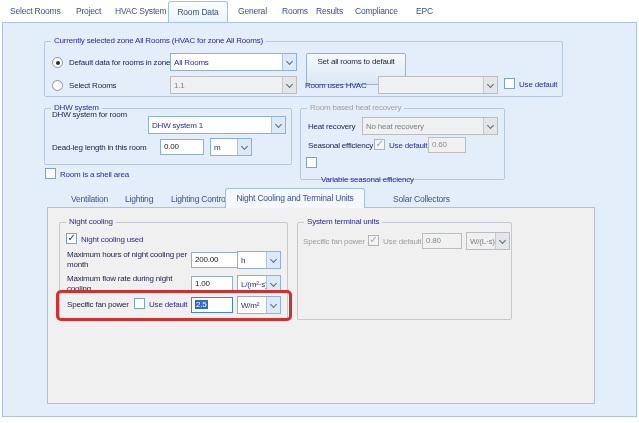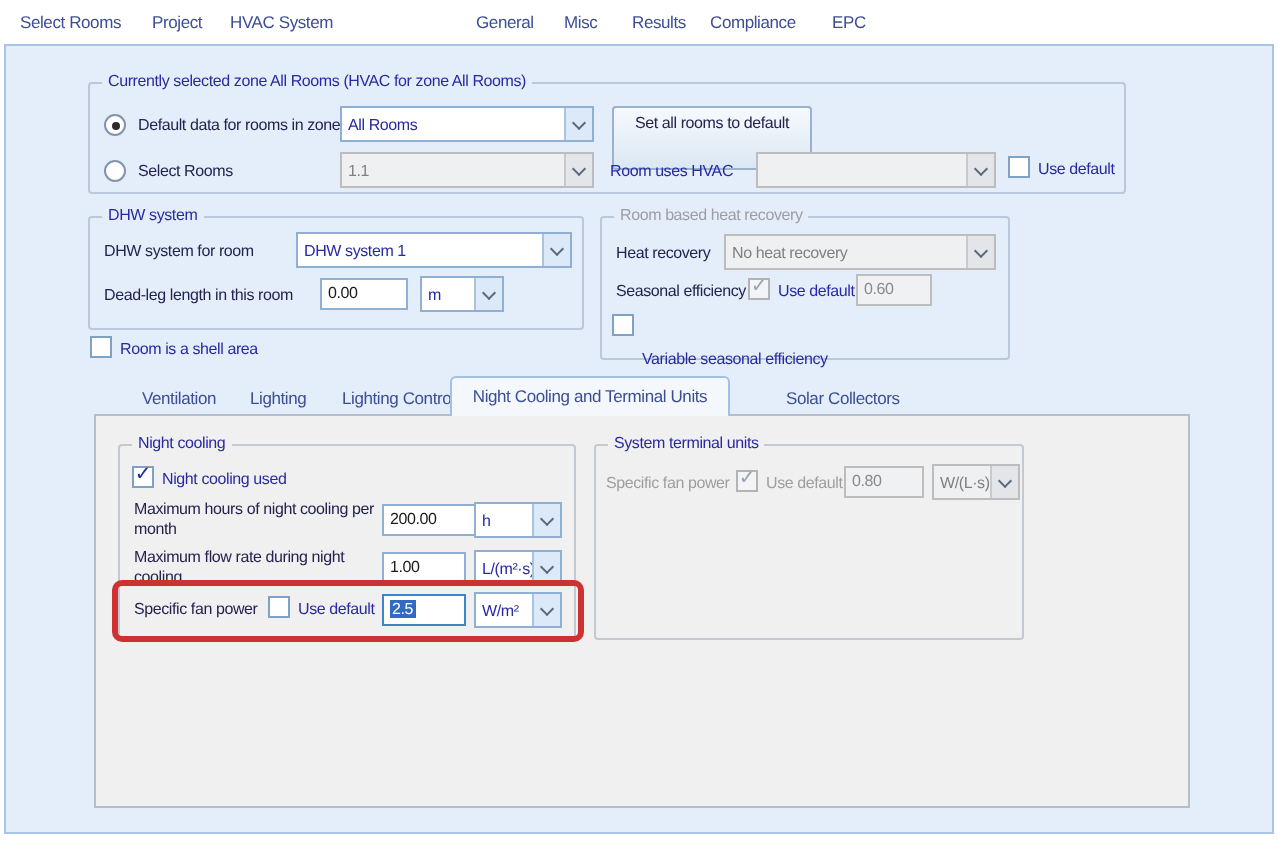--- a/index.html
+++ b/index.html
@@ -75,22 +75,23 @@
   .red-annotation { position: absolute; border: 3px solid #cd3131; border-radius: 5px; z-index: 5; }
 </style>
 </head>
 <body>
 
 <div class="screen">
 
   <span class="toptab" style="left:10px">Select Rooms</span>
   <span class="toptab" style="left:76px">Project</span>
   <span class="toptab" style="left:115px">HVAC System</span>
+  <div class="toptab-active" style="left:168px;width:60px">Room Data</div>
   <span class="toptab" style="left:238px">General</span>
-  <span class="toptab" style="left:282px">Misc</span>
+  <span class="toptab" style="left:282px">Rooms</span>
   <span class="toptab" style="left:316px">Results</span>
   <span class="toptab" style="left:355px">Compliance</span>
   <span class="toptab" style="left:416px">EPC</span>
 
   <div class="content"></div>
 
   <div class="group" style="left:44px;top:41px;width:519px;height:56px"></div>
   <span class="gtitle" style="left:51px;top:36px">Currently selected zone All Rooms (HVAC for zone All Rooms)</span>
 
   <span class="radio selected" style="left:52px;top:57px"></span>
@@ -117,21 +118,21 @@
     <span class="arrow">
         <i class="chev"></i>
       </span>
   </div>
   <span class="checkbox" style="left:504px;top:78px"></span>
   <span class="lbl navy" style="left:519px;top:80px">Use default</span>
 
   <div class="group" style="left:44px;top:108px;width:248px;height:57px"></div>
   <span class="gtitle" style="left:51px;top:103px">DHW system</span>
 
-  <span class="lbl" style="left:52px;top:121px">DHW system for room</span>
+  <span class="lbl" style="left:52px;top:110px">DHW system for room</span>
   <div class="select" style="left:148px;top:116px;width:138px">
     <span class="val">DHW system 1</span>
     <span class="arrow">
         <i class="chev"></i>
       </span>
   </div>
   <span class="lbl" style="left:52px;top:143px">Dead-leg length in this room</span>
   <div class="input" style="left:160px;top:139px;width:44px">0.00</div>
   <div class="select" style="left:210px;top:138px;width:42px">
     <span class="val">m</span>

